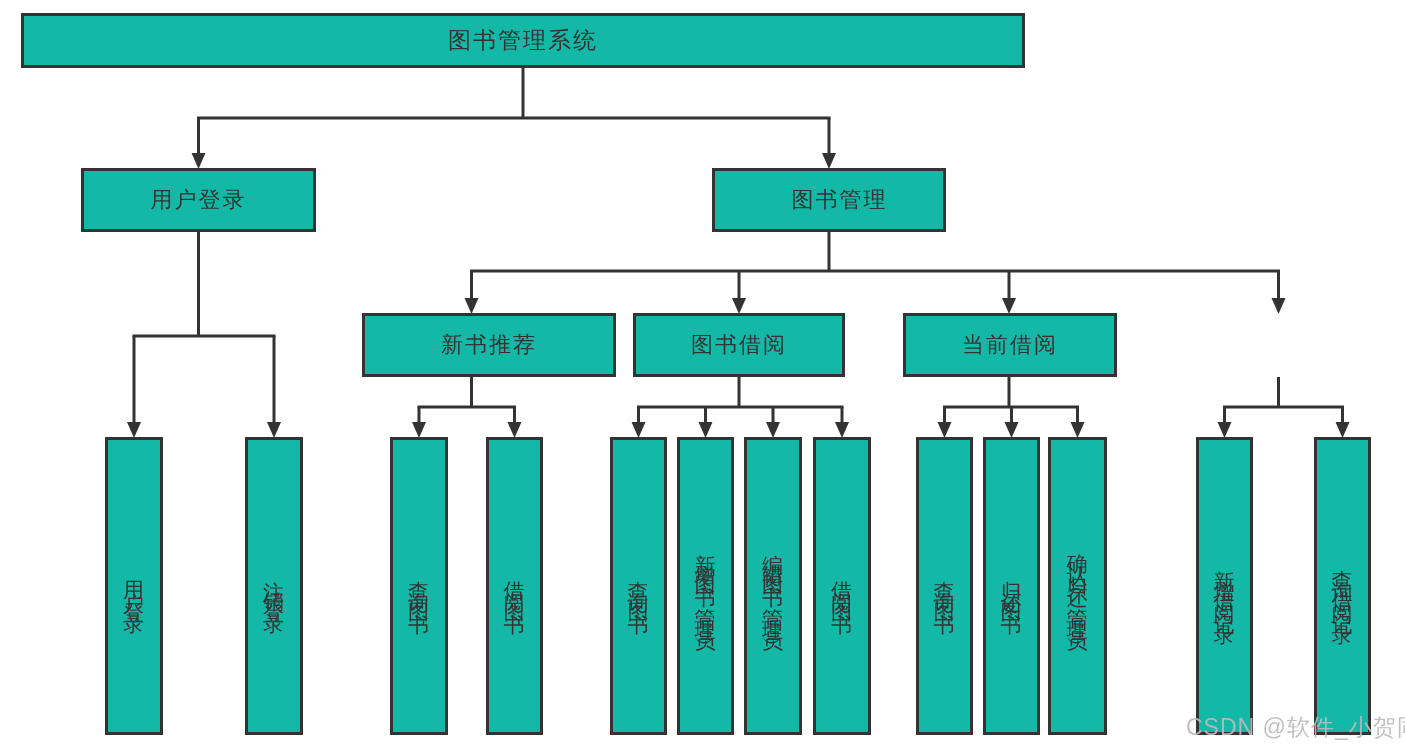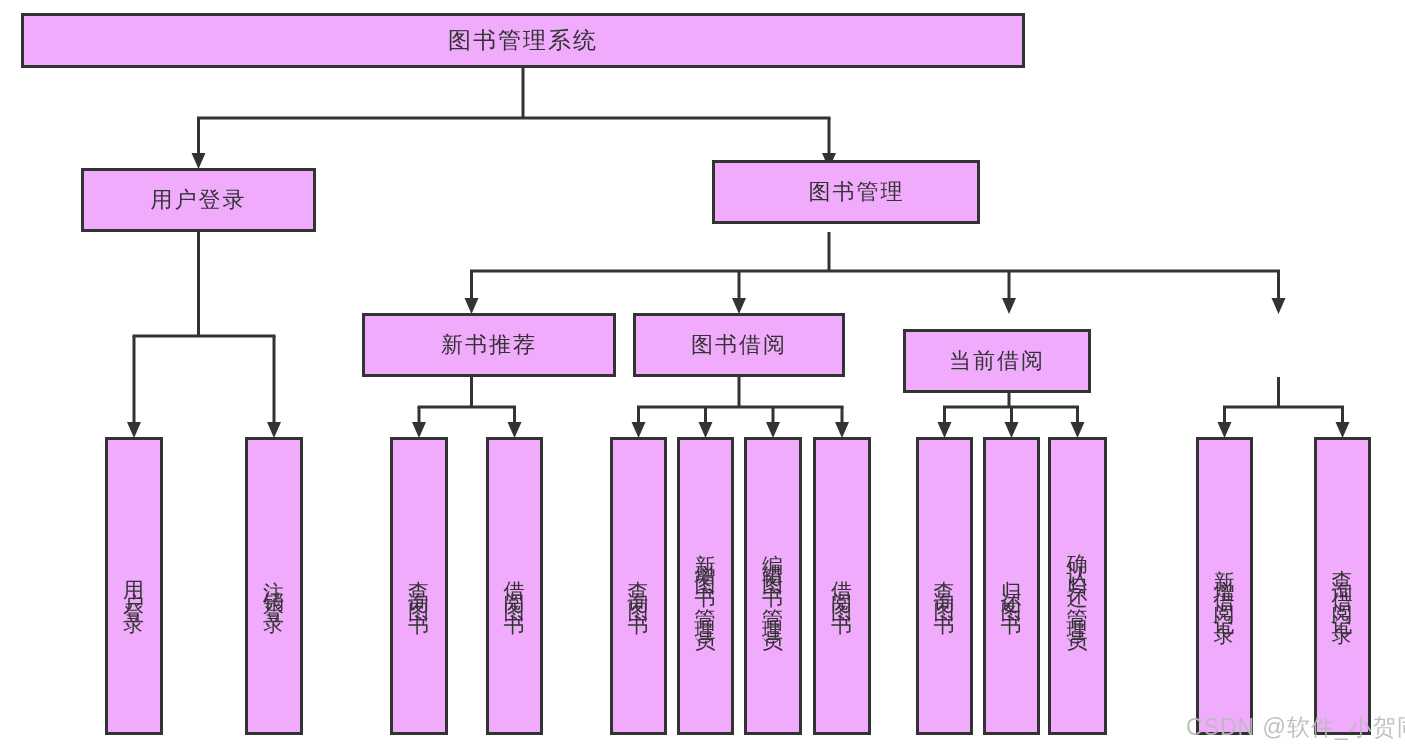--- a/index.html
+++ b/index.html
@@ -19,21 +19,21 @@
     position: absolute;
     left: 0; top: 0;
     width: 1405px;
     height: 747px;
     z-index: 1;
   }
   .node {
     position: absolute;
     box-sizing: border-box;
     border: 3px solid var(--line, #333333);
-    background: #f0abfc;
+    background: #14b8a6;
     display: flex;
     align-items: center;
     justify-content: center;
     color: var(--text, #333333);
     z-index: 2;
   }
   .node.h-node { font-size: 22px; letter-spacing: 2px; }
   .node.root-node { font-size: 23px; }
   .node.v-node { font-size: 21px; }
   .node .label { display: block; white-space: nowrap; }
@@ -113,30 +113,30 @@
       <line x1="1342.5" y1="407" x2="1342.5" y2="423" stroke="#333333" stroke-width="3"></line>
       <polygon points="1335.5,422 1349.5,422 1342.5,438" fill="#333333"></polygon>
     </svg>
   <div id="watermark">CSDN @软件_小贺同学</div>
 <div class="node h-node root-node" style="left: 21px; top: 13px; width: 1004px; height: 55px;">
       <span class="label">图书管理系统</span>
     </div>
     <div class="node h-node" style="left: 81px; top: 168px; width: 235px; height: 64px;">
       <span class="label">用户登录</span>
     </div>
-    <div class="node h-node" style="left: 712px; top: 160px; width: 268px; height: 64px; padding-left: 21px;">
+    <div class="node h-node" style="left: 712px; top: 168px; width: 234px; height: 64px; padding-left: 21px;">
       <span class="label">图书管理</span>
     </div>
     <div class="node h-node" style="left: 362px; top: 313px; width: 254px; height: 64px;">
       <span class="label">新书推荐</span>
     </div>
     <div class="node h-node" style="left: 633px; top: 313px; width: 212px; height: 64px;">
       <span class="label">图书借阅</span>
     </div>
-    <div class="node h-node" style="left: 903px; top: 329px; width: 188px; height: 64px; font-family: Liberation Serif, serif;">
+    <div class="node h-node" style="left: 903px; top: 313px; width: 214px; height: 64px; font-family: Liberation Serif, serif;">
       <span class="label">当前借阅</span>
     </div>
     <div class="node v-node" style="left: 105px; top: 437px; width: 58px; height: 298px;">
       <span class="label">用户登录</span>
     </div>
     <div class="node v-node" style="left: 245px; top: 437px; width: 58px; height: 298px;">
       <span class="label">注销登录</span>
     </div>
     <div class="node v-node" style="left: 390px; top: 437px; width: 58px; height: 298px;">
       <span class="label">查询图书</span>

